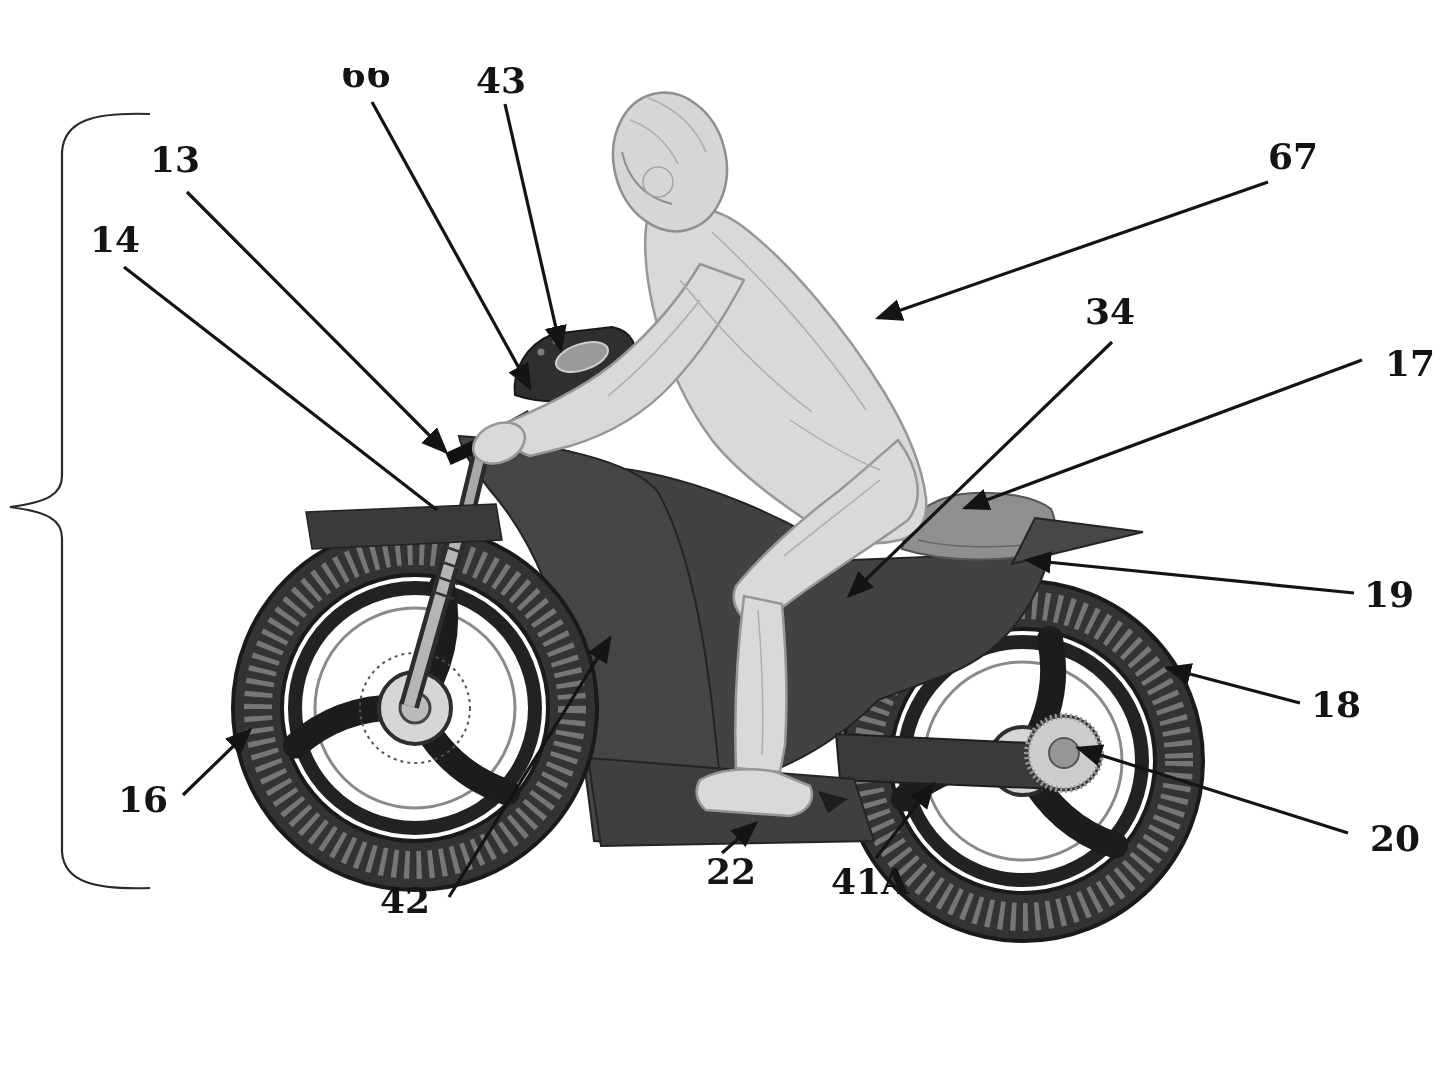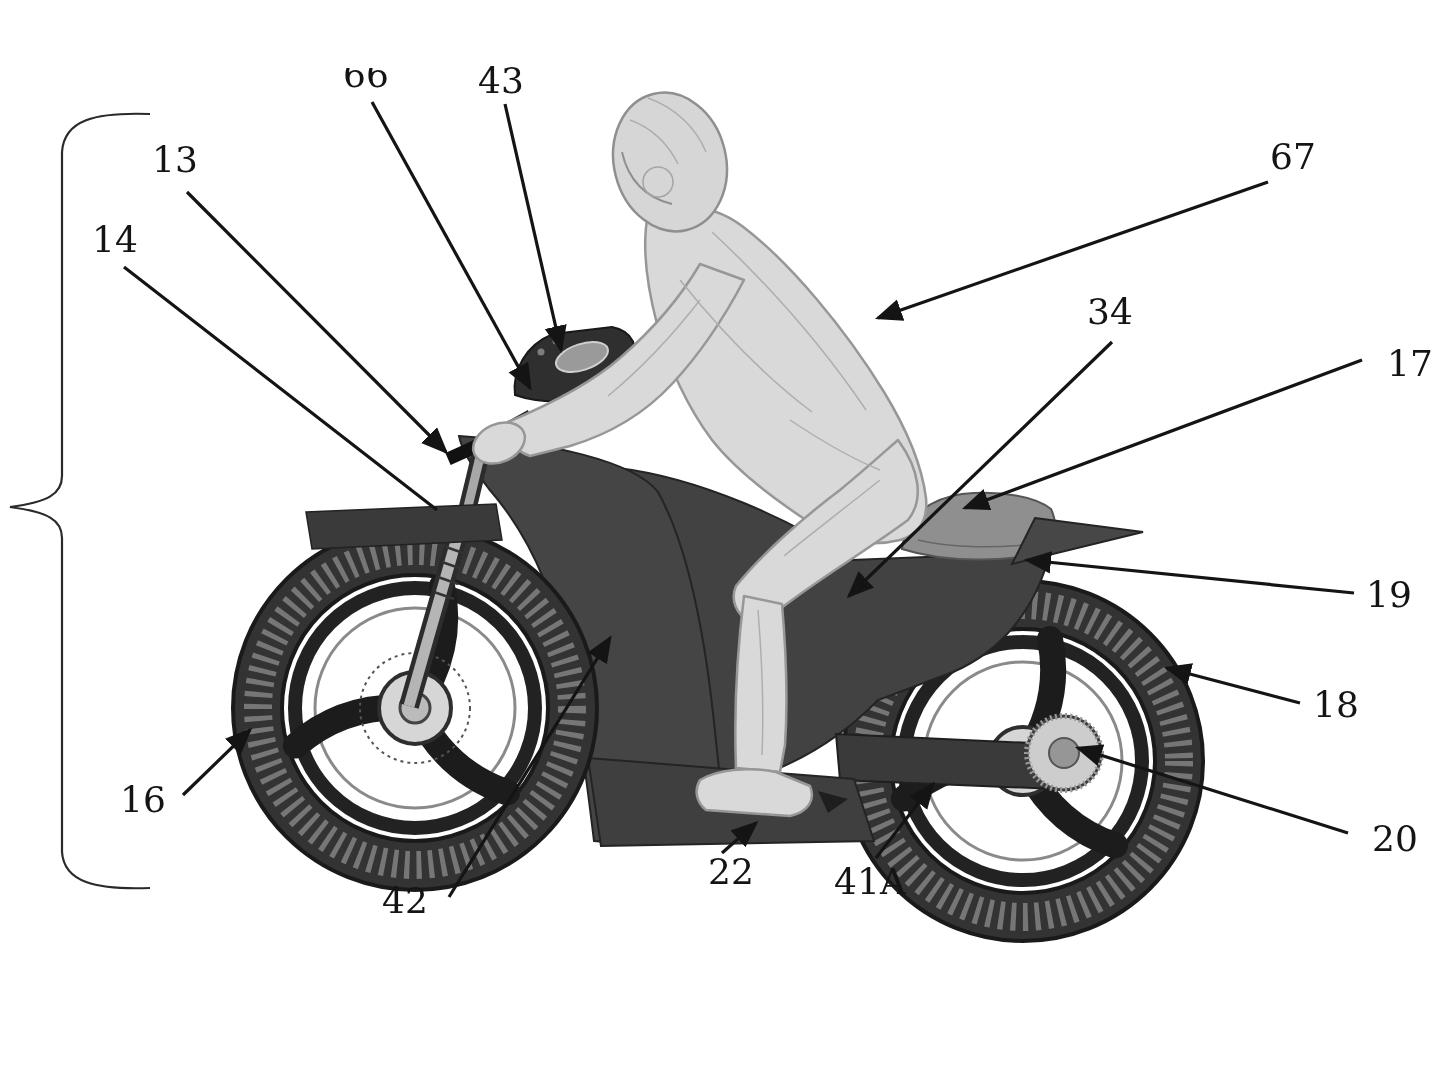--- a/index.html
+++ b/index.html
@@ -1,16 +1,16 @@
 <!DOCTYPE html>
 <html><head>
 <meta charset="utf-8">
 <style>
   html,body{margin:0;padding:0;background:#fff;}
-  .stage{position:relative;width:1440px;height:1080px;background:#ffffff;overflow:hidden;}
+  .stage{position:relative;width:1440px;height:1080px;background:#ffffff;overflow:hidden;font-weight:bold;}
   svg{position:absolute;left:0;top:0;width:100%;height:100%;}
   .ref-label{font-family:"DejaVu Serif","Liberation Serif",serif;font-size:36px;fill:#141414;}
 </style>
 </head>
 <body>
 
 <div class="stage">
 <svg id="fig" viewBox="0 0 1440 1080">
   <defs>
     <marker id="arrow" markerWidth="9" markerHeight="8" refX="7.5" refY="3.5" orient="auto">

